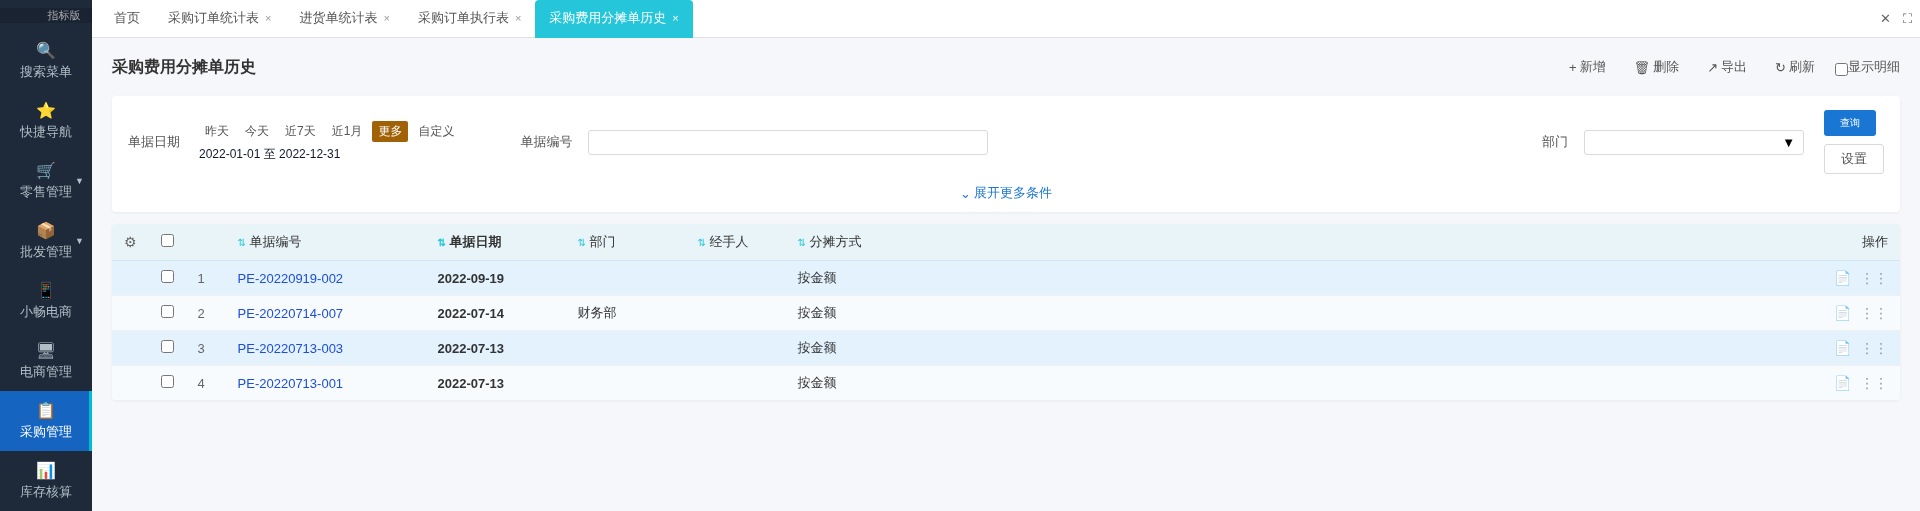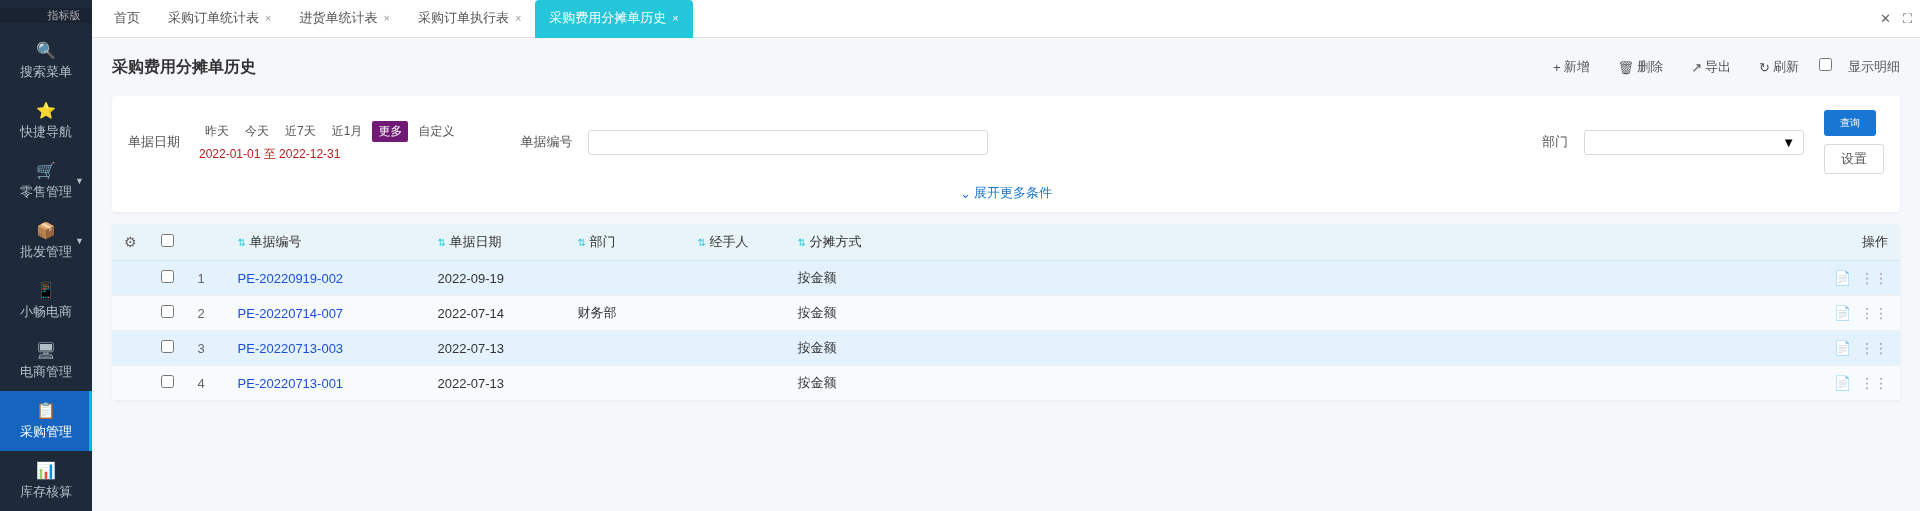--- a/index.html
+++ b/index.html
@@ -131,22 +131,22 @@
       display: flex;
       align-items: center;
       gap: 3px;
       cursor: pointer;
       color: #555;
       font-size: 13px;
       padding: 4px 8px;
     }
     .checkbox-label {
       display: flex;
-      align-items: flex-start;
-      gap: 16px;
+      align-items: flex-end;
+      gap: 0;
       cursor: pointer;
       color: #555;
       font-size: 13px;
     }
 
     
     .filter-section {
       background: #fff;
       border-radius: 4px;
       padding: 14px 16px 10px;
@@ -175,26 +175,26 @@
       gap: 4px;
     }
     .date-btn {
       padding: 2px 6px;
       cursor: pointer;
       color: #555;
       font-size: 12px;
       border-radius: 2px;
     }
     .date-btn.more {
-      background: #701a75;
+      background: #a16207;
       color: #fff;
       border-radius: 2px;
     }
     .date-range {
-      color: #b91c1c;
+      color: #0f172a;
       font-size: 12px;
       margin-top: 4px;
     }
     .filter-input {
       border: 1px solid #d9d9d9;
       border-radius: 3px;
       padding: 4px 8px;
       font-size: 13px;
       outline: none;
       width: 320px;
@@ -281,21 +281,21 @@
     .row-num { color: #666; }
     .doc-link { color: #1d4ed8; cursor: pointer; text-decoration: none; }
     .sort-icon { color: #26c6da; font-size: 10px; cursor: pointer; }
     .gear-icon { color: #666; font-size: 14px; cursor: pointer; }
     .action-icons { display: flex; gap: 8px; }
     .action-icon { cursor: pointer; color: #999; font-size: 14px; }
     .col-settings { width: 36px; }
     .col-check { width: 30px; }
     .col-num { width: 40px; }
     .col-docno { width: 200px; }
-    .col-date { width: 140px; }
+    .col-date { width: 140px; font-weight: bold; }
     .col-dept { width: 120px; }
     .col-handler { width: 100px; }
     .col-method { }
     .col-action { width: 80px; text-align: right; }
   </style>
 </head>
 <body>
 
 <div class="sidebar">
   <div class="sidebar-logo">

